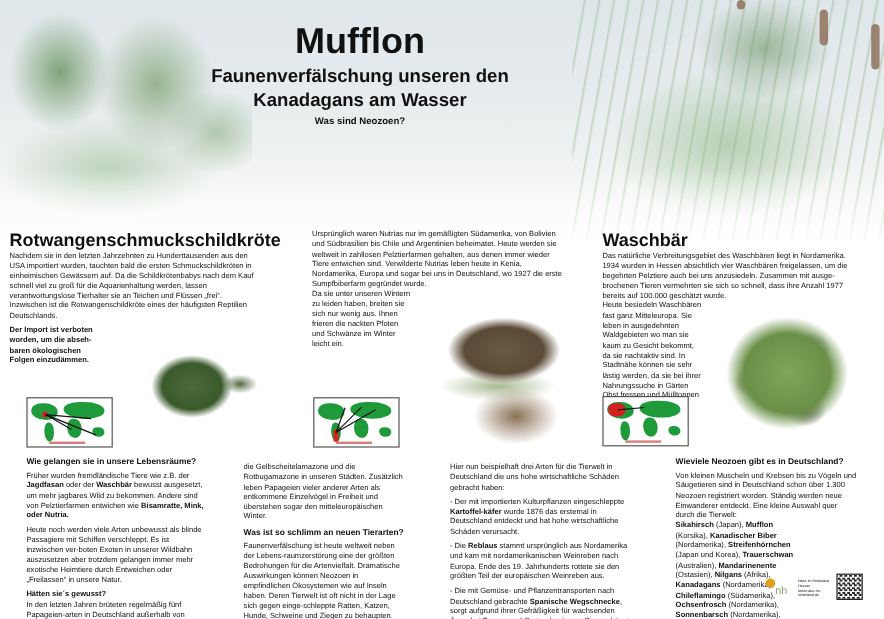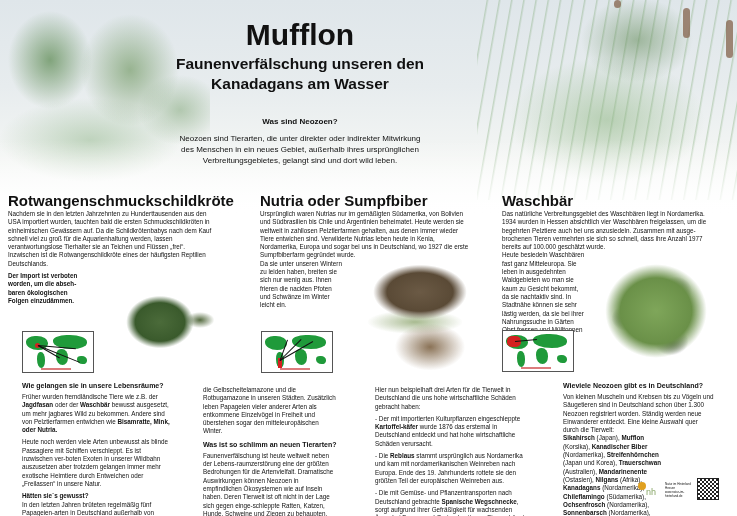--- a/index.html
+++ b/index.html
@@ -14,21 +14,21 @@
   .reeds-right { position:absolute; right:0; top:0; width:260px; height:200px;
         background: radial-gradient(ellipse 80px 60px at 160px 40px, rgba(100,140,90,.55), rgba(100,140,90,0) 70%),
                     radial-gradient(ellipse 140px 90px at 130px 120px, rgba(140,180,130,.55), rgba(140,180,130,0) 70%),
                     repeating-linear-gradient(100deg, rgba(120,165,110,0) 0px, rgba(120,165,110,0) 9px, rgba(120,165,110,.35) 10px, rgba(120,165,110,0) 12px); }
   .fade { position:absolute; left:0; top:140px; width:737px; height:75px; background:linear-gradient(180deg, rgba(255,255,255,0), #fff); }
   .cattail { position:absolute; width:7px; height:30px; background:#8a6a55; border-radius:4px; opacity:.8; }
 
   .header { position:absolute; left:150px; top:18px; width:300px; text-align:center; }
   .title { font-size:30px; font-weight:bold; margin:0; line-height:34px; }
   .subtitle { font-size:15.5px; font-weight:bold; line-height:20px; margin:2px 0 0; }
-  .question { font-size:8px; font-weight:bold; margin-top:23px; }
+  .question { font-size:8px; font-weight:bold; margin-top:2px; }
   .intro { font-size:8px; line-height:11px; margin-top:7px; }
 
   .col { position:absolute; top:192px; }
   .sec-title { font-size:15px; font-weight:bold; line-height:18px; margin:0; }
   .p { font-size:6.3px; line-height:8.3px; margin:0; }
   .p.mt { margin-top:4px; }
   .b { font-weight:bold; }
 
   .map { position:absolute; width:70px; height:40px; border:1px solid #555; background:#fff; overflow:hidden; }
   .land { position:absolute; background:#1f9a3a; border-radius:40% 50% 45% 55%; }
@@ -69,25 +69,20 @@
   <div class="fade"></div>
 </div>
 
 <div class="header">
   <h1 class="title">Mufflon</h1>
   <div class="subtitle">
     <div>Faunenverfälschung unseren den</div>
     <div>Kanadagans am Wasser</div>
   </div>
   <div class="question">Was sind Neozoen?</div>
-  <div class="intro">
-    <div>Neozoen sind Tierarten, die unter direkter oder indirekter Mitwirkung</div>
-    <div>des Menschen in ein neues Gebiet, außerhalb  ihres ursprünglichen</div>
-    <div>Verbreitungsgebietes, gelangt sind und dort wild leben.</div>
-  </div>
 </div>
 
 <div class="col" style="left:8px;width:205px;">
   <h2 class="sec-title">Rotwangenschmuckschildkröte</h2>
   <p class="p">Nachdem sie in den letzten Jahrzehnten zu Hunderttausenden aus den USA importiert wurden, tauchten bald die ersten Schmuckschildkröten in einheimischen Gewässern auf. Da die Schildkrötenbabys nach dem Kauf schnell viel zu groß für die Aquarienhaltung werden, lassen verantwortungslose Tierhalter sie an Teichen und Flüssen „frei“. Inzwischen ist die Rotwangenschildkröte eines der häufigsten Reptilien Deutschlands.</p>
   <p class="p mt b" style="width:70px;">Der Import ist verboten worden, um die abseh-baren ökologischen Folgen einzudämmen.</p>
 </div>
 <div class="animal turtle"></div>
 <div class="map" style="left:22px;top:331px;">
   <div class="land" style="left:3px;top:4px;width:22px;height:14px;"></div>
@@ -96,21 +91,20 @@
   <div class="land" style="left:33px;top:17px;width:12px;height:16px;"></div>
   <div class="land" style="left:54px;top:24px;width:10px;height:8px;"></div>
   <div class="red" style="left:12px;top:11px;width:5px;height:5px;border-radius:50%;"></div>
   <div class="arrow" style="left:15px;top:13px;width:38px;transform:rotate(5deg);"></div>
   <div class="arrow" style="left:15px;top:13px;width:45px;transform:rotate(22deg);"></div>
   <div class="arrow" style="left:15px;top:13px;width:25px;transform:rotate(30deg);"></div>
   <div class="legend"></div>
 </div>
 
 <div class="col" style="left:260px;width:215px;">
-  <h2 class="sec-title">Nutria oder Sumpfbiber</h2>
   <p class="p" style="width:210px;">Ursprünglich waren Nutrias nur im gemäßigten Südamerika, von Bolivien und Südbrasilien bis Chile und Argentinien beheimatet. Heute werden sie weltweit in zahllosen Pelztierfarmen gehalten, aus denen immer wieder Tiere entwichen sind. Verwilderte Nutrias leben heute in Kenia, Nordamerika, Europa und sogar bei uns in Deutschland, wo 1927 die erste Sumpfbiberfarm gegründet wurde.</p>
   <p class="p" style="width:82px;">Da sie unter unseren Wintern zu leiden haben, breiten sie sich nur wenig aus. Ihnen frieren die nackten Pfoten und Schwänze im Winter leicht ein.</p>
 </div>
 <div class="animal nutria"></div>
 <div class="map" style="left:261px;top:331px;">
   <div class="land" style="left:3px;top:4px;width:22px;height:14px;"></div>
   <div class="land" style="left:14px;top:20px;width:8px;height:16px;"></div>
   <div class="land" style="left:30px;top:3px;width:34px;height:14px;"></div>
   <div class="land" style="left:33px;top:17px;width:12px;height:16px;"></div>
   <div class="land" style="left:54px;top:24px;width:10px;height:8px;"></div>

